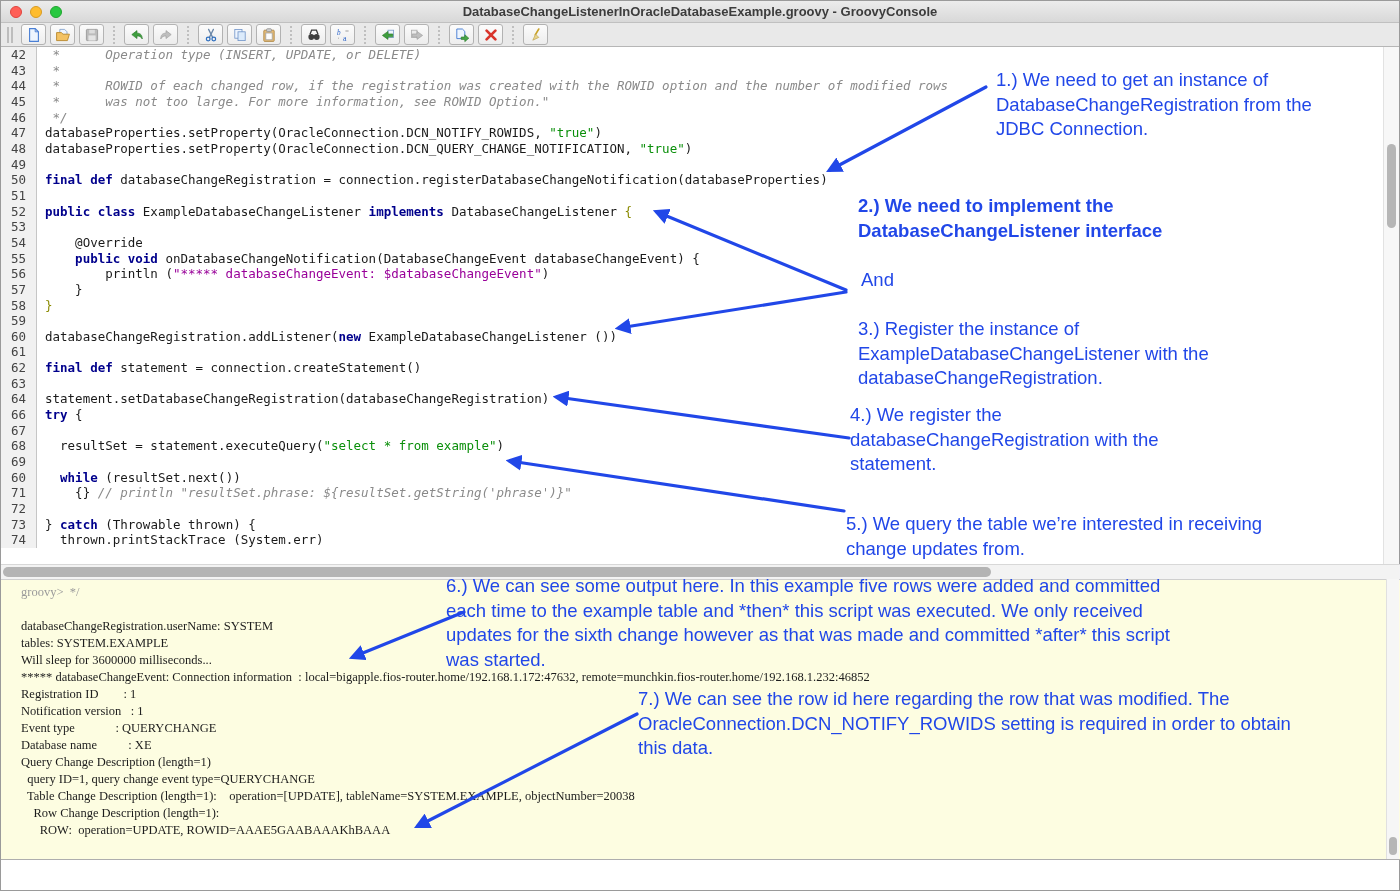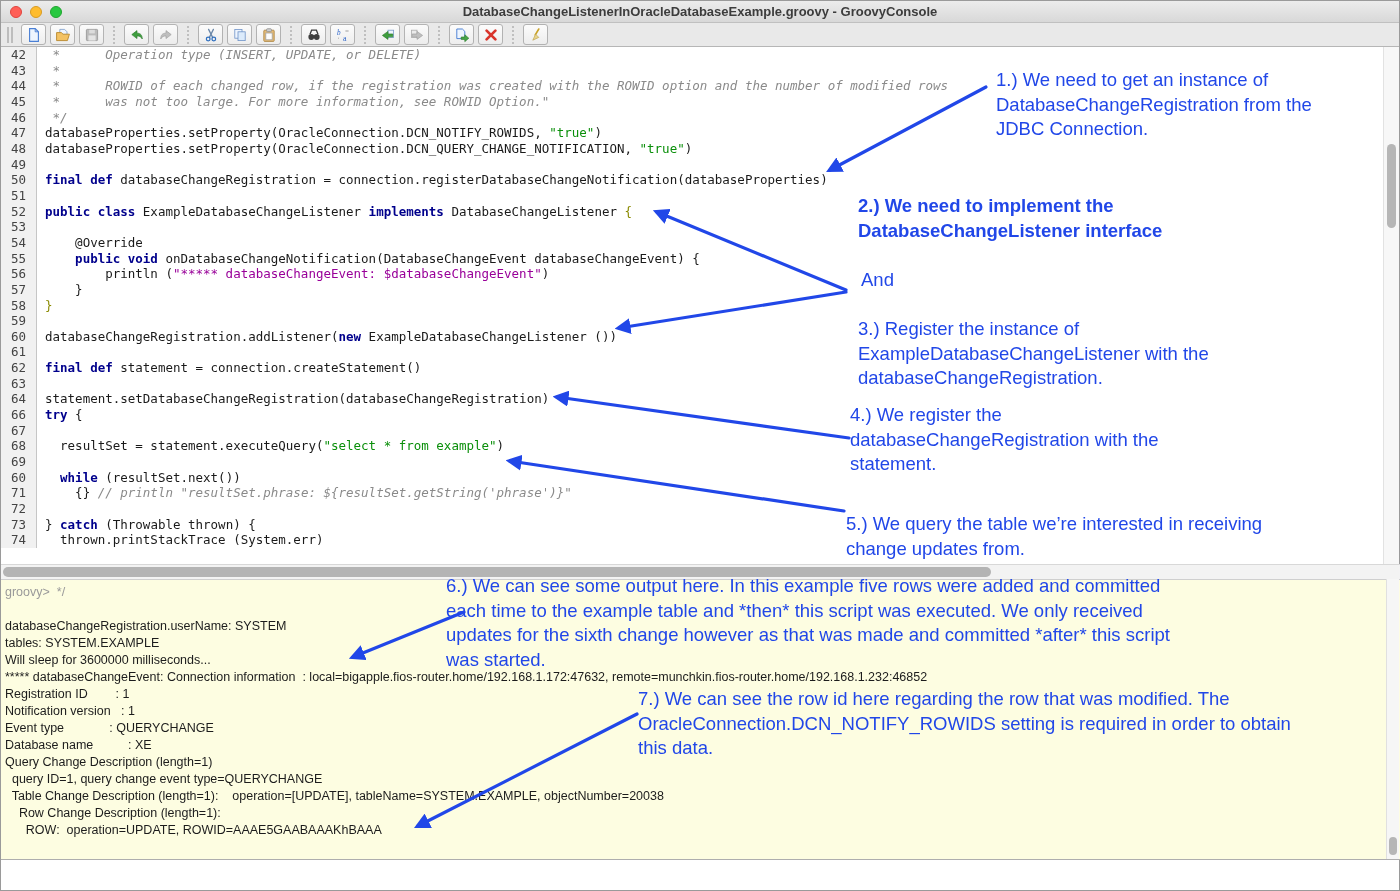--- a/index.html
+++ b/index.html
@@ -45,21 +45,21 @@
   .vscroll { position:absolute; top:46px; right:0; width:16px; height:517px; background:#f7f7f7; border-left:1px solid #e2e2e2; }
   .vthumb { position:absolute; left:3px; width:9px; border-radius:5px; background:#b6b6b6; }
 
   
   .hscroll { position:absolute; top:563px; left:0; width:1400px; height:15px; background:#f3f3f3; border-top:1px solid #d8d8d8; }
   .hthumb { position:absolute; top:2px; height:10px; border-radius:5px; background:#b4b4b4; }
 
   
   .output { position:absolute; top:578px; left:0; width:1400px; height:281px; background:#fdfde1;
             border-top:1px solid #cfcfcf; border-bottom:1px solid #aeaeae; overflow:hidden; }
-  .output pre { font-family:Liberation Sans, sans-serif; font-size:12.5px; line-height:17px; padding:4px 4px; color:#1c1c1c; }
+  .output pre { font-family:Liberation Serif, serif; font-size:12.5px; line-height:17px; padding:4px 20px; color:#1c1c1c; }
   .muted { color:#9a9a9a; }
   .out-vscroll { position:absolute; top:578px; right:0; width:13px; height:280px; background:#f6f6f6; border-left:1px solid #e0e0e0; }
   .out-vthumb { position:absolute; left:2px; width:8px; border-radius:4px; background:#b6b6b6; }
 
   
   .statusbar { position:absolute; left:0; bottom:0; width:1400px; height:31px; background:#ececec;
                border-top:1px solid #c2c2c2; display:flex; align-items:center; font-size:13.5px; color:#111; }
   .status-msg { padding-left:8px; }
   .status-right { position:absolute; right:0; top:0; bottom:0; width:84px; border-left:1px solid #c8c8c8;
                   display:flex; align-items:center; justify-content:flex-end; padding-right:12px; font-size:14px; }

